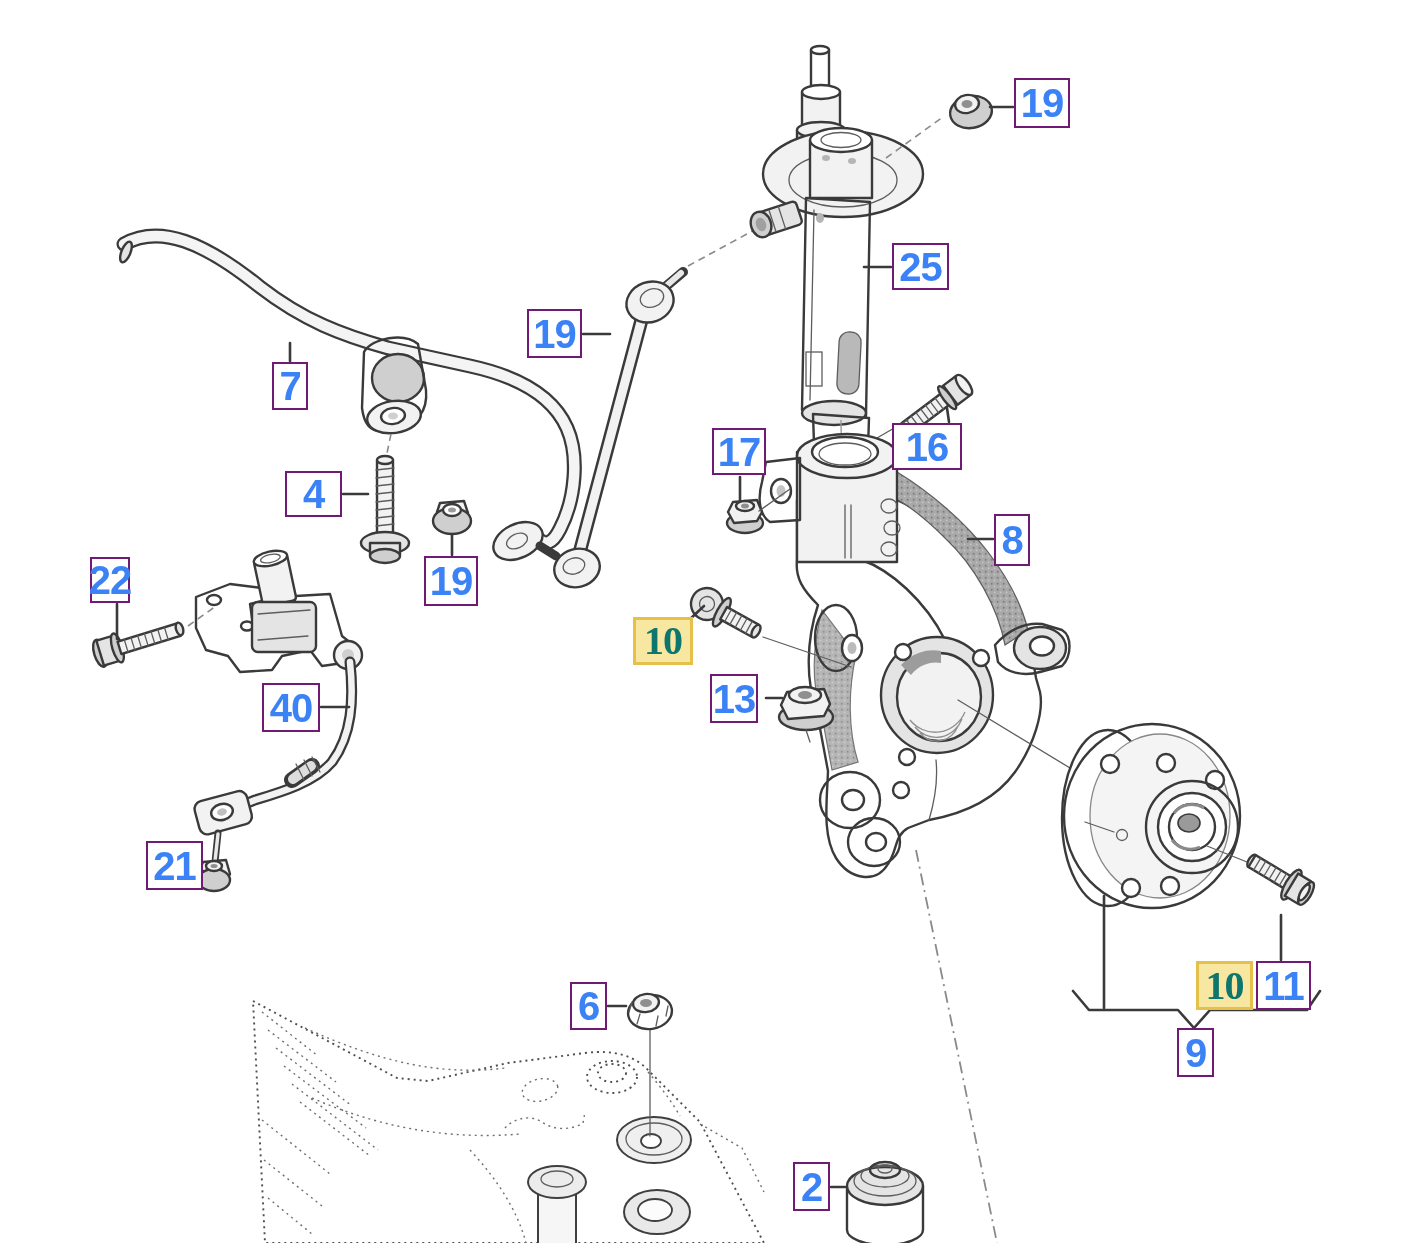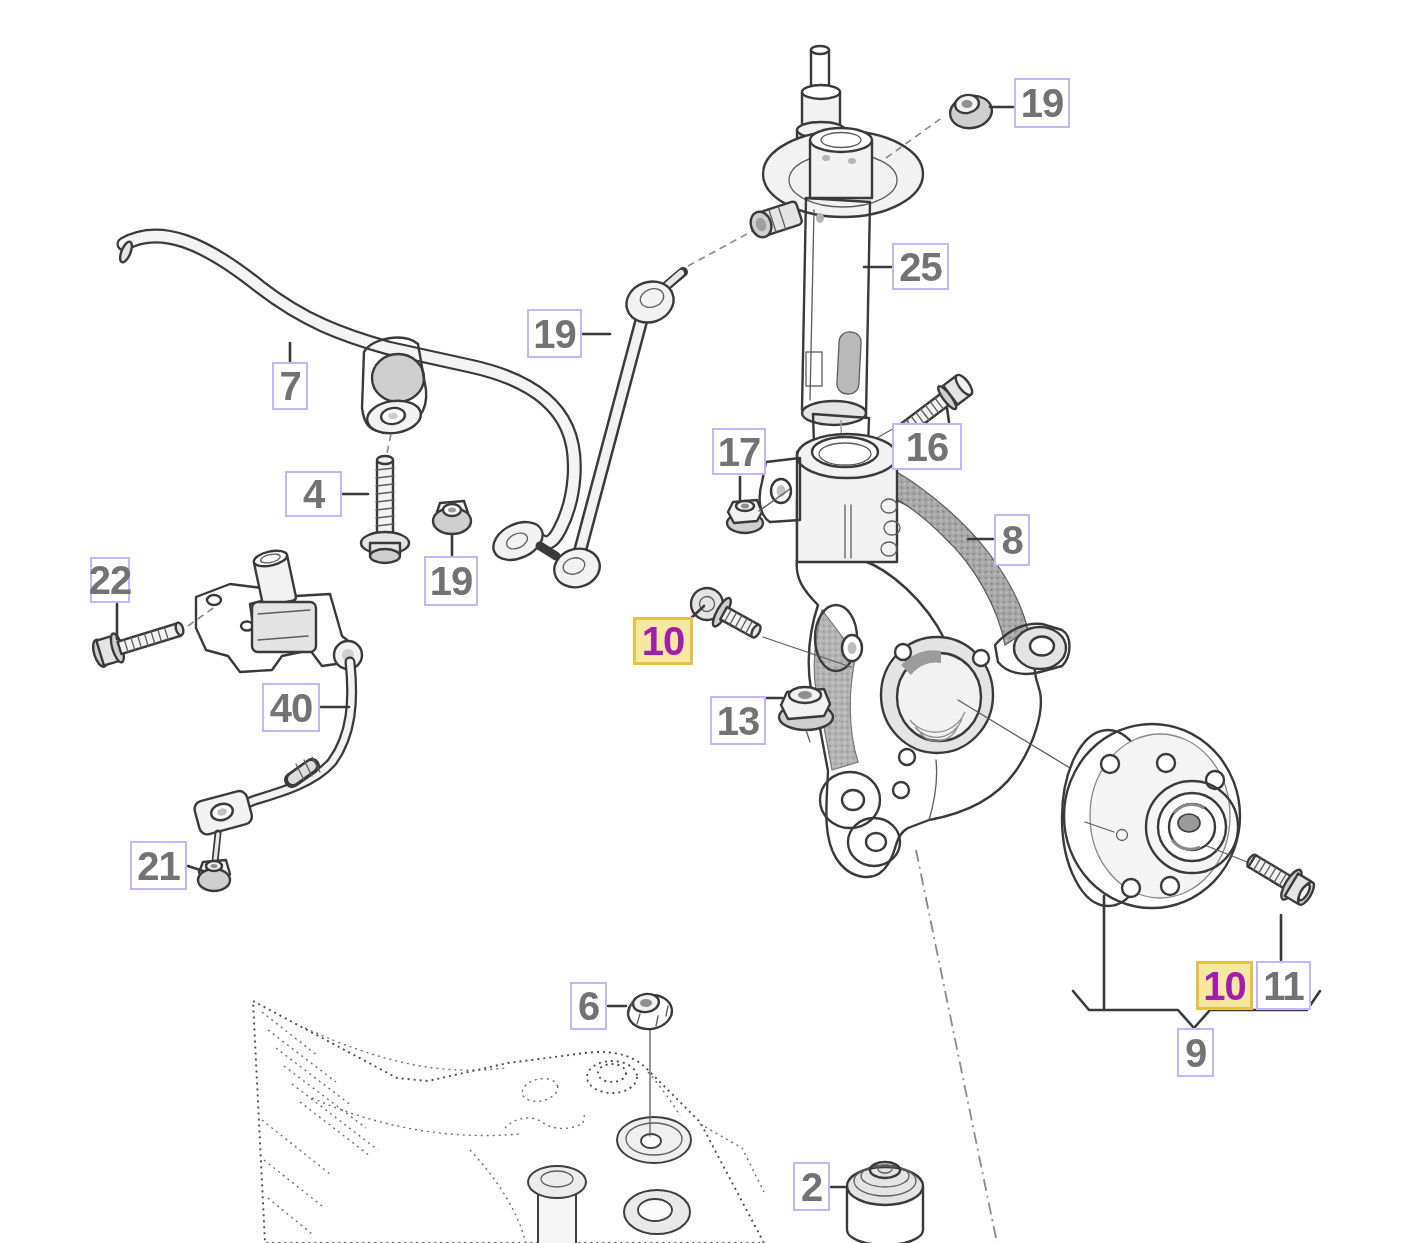--- a/index.html
+++ b/index.html
@@ -11,24 +11,24 @@
   .ln{stroke:#3a3a3a;stroke-width:2.4;fill:none;stroke-linecap:round;stroke-linejoin:round;}
   .thin{stroke:#5d5d5d;stroke-width:1.3;fill:none;stroke-linecap:round;}
   .lead{stroke:#3a3a3a;stroke-width:2.6;fill:none;stroke-linecap:round;stroke-linejoin:round;}
   .dash{stroke:#8a8a8a;stroke-width:1.6;fill:none;stroke-dasharray:7 5;}
   .dashdot{stroke:#8a8a8a;stroke-width:1.8;fill:none;stroke-dasharray:12 5 2 5;}
   .dot{stroke:#4f4f4f;stroke-width:1.9;fill:none;stroke-dasharray:2 4;stroke-linejoin:round;}
   .dot2{stroke:#6f6f6f;stroke-width:1.4;fill:none;stroke-dasharray:2 4;}
   .fw{fill:#ffffff;}.f1{fill:#f2f2f2;}.f2{fill:#e4e4e4;}.f3{fill:#cfcfcf;}
 
   
-  .callout{position:absolute;box-sizing:border-box;background:#ffffff;border:2px solid #c4b5fd;
+  .callout{position:absolute;box-sizing:border-box;background:#ffffff;border:2px solid #701a75;
            display:flex;align-items:center;justify-content:center;
-           font-weight:700;font-size:40px;letter-spacing:-1px;color:#737373;line-height:1;}
-  .callout.hl{background:#f7e7a0;border:3px solid #e5c14b;color:#a21caf;}
+           font-weight:700;font-size:40px;letter-spacing:-1px;color:#3b82f6;line-height:1;}
+  .callout.hl{background:#f7e7a0;border:3px solid #e5c14b;color:#0f766e;font-family:Liberation Serif, serif;}
 </style>
 </head>
 <body>
 
 <div id="stage">
 
 <svg id="drawing" width="1424" height="1243" viewBox="0 0 1424 1243" xmlns="http://www.w3.org/2000/svg">
   <defs>
     <pattern id="spk" width="6" height="6" patternUnits="userSpaceOnUse">
       <rect width="6" height="6" fill="#a9a9a9"></rect>
@@ -349,22 +349,22 @@
 <div class="callout" style="left:892px;top:243px;width:57px;height:47px">25</div>
 <div class="callout" style="left:527px;top:309px;width:55px;height:49px">19</div>
 <div class="callout" style="left:272px;top:362px;width:36px;height:48px">7</div>
 <div class="callout" style="left:892px;top:423px;width:70px;height:47px">16</div>
 <div class="callout" style="left:712px;top:428px;width:54px;height:47px">17</div>
 <div class="callout" style="left:285px;top:471px;width:57px;height:46px">4</div>
 <div class="callout" style="left:424px;top:556px;width:54px;height:50px">19</div>
 <div class="callout" style="left:994px;top:514px;width:36px;height:52px">8</div>
 <div class="callout" style="left:90px;top:557px;width:40px;height:46px">22</div>
 <div class="callout hl" style="left:633px;top:617px;width:60px;height:48px">10</div>
-<div class="callout" style="left:710px;top:696px;width:56px;height:49px">13</div>
+<div class="callout" style="left:710px;top:674px;width:48px;height:49px">13</div>
 <div class="callout" style="left:262px;top:683px;width:58px;height:49px">40</div>
-<div class="callout" style="left:130px;top:841px;width:57px;height:49px">21</div>
+<div class="callout" style="left:146px;top:841px;width:57px;height:49px">21</div>
 <div class="callout" style="left:570px;top:982px;width:37px;height:48px">6</div>
 <div class="callout" style="left:793px;top:1162px;width:37px;height:49px">2</div>
 <div class="callout hl" style="left:1196px;top:961px;width:57px;height:49px">10</div>
 <div class="callout" style="left:1256px;top:961px;width:55px;height:49px">11</div>
 <div class="callout" style="left:1177px;top:1028px;width:37px;height:49px">9</div>
 
 </div>
 
 </body></html>

